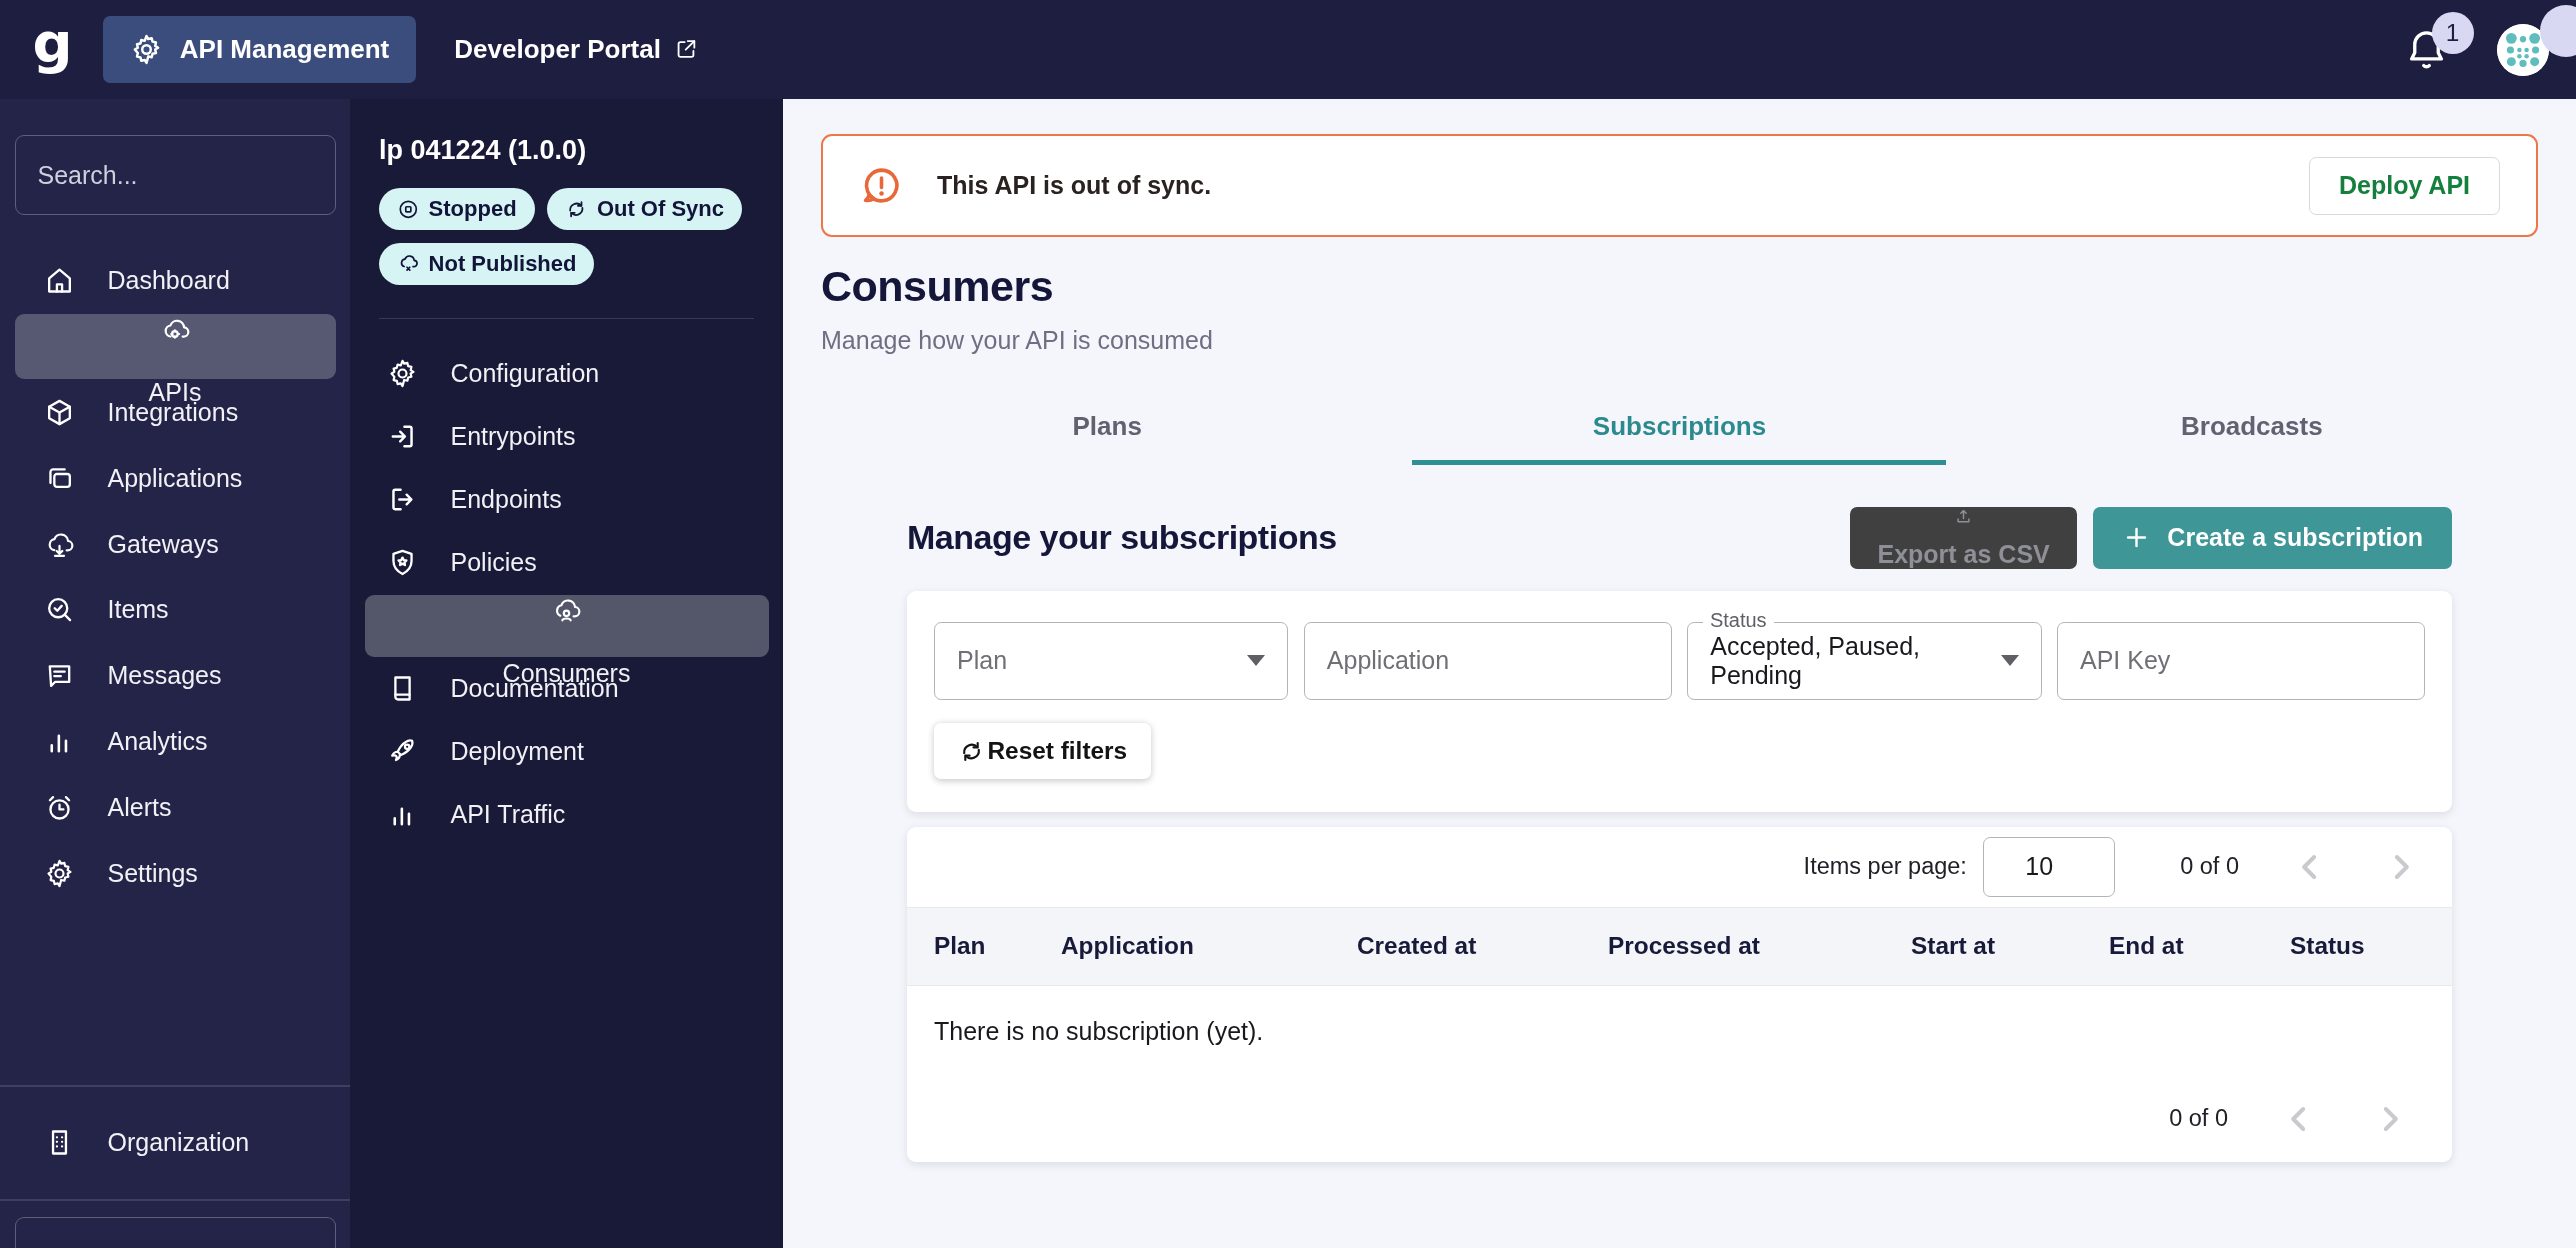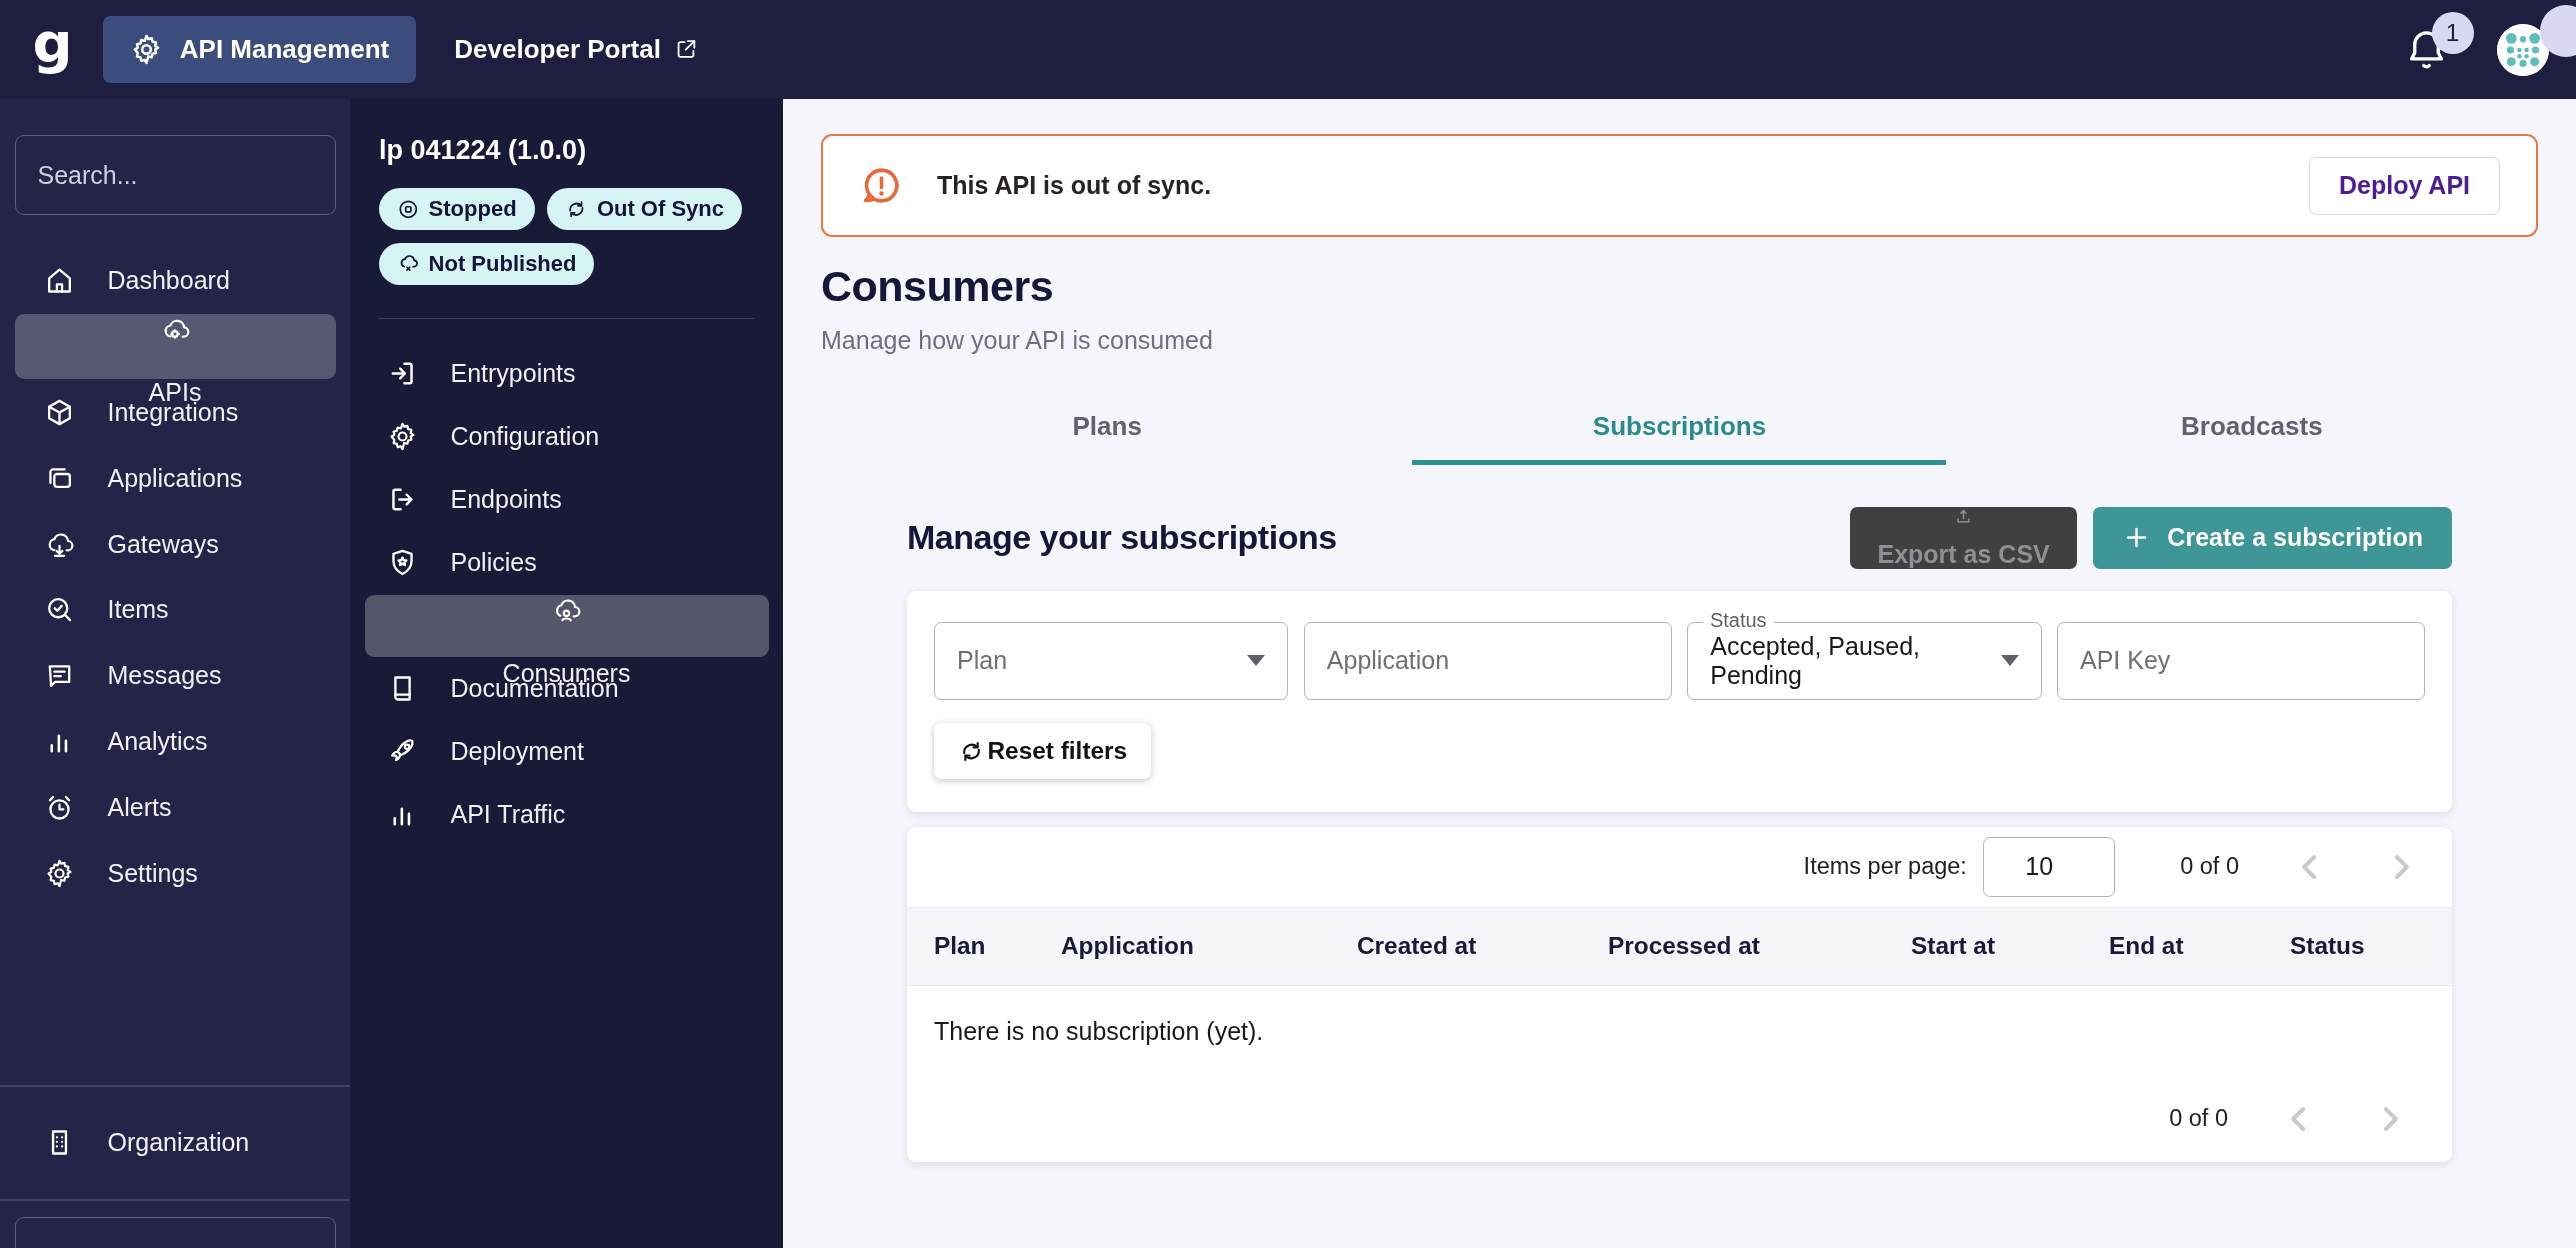--- a/index.html
+++ b/index.html
@@ -99,21 +99,21 @@
     position:absolute; left:783px; right:0; top:99px; bottom:0;
     background:#f5f6fb; padding:0 38px; overflow:hidden;
   }
   .alert {
     margin-top:35px; height:103px; background:#fff; border:2.7px solid #ed7746; border-radius:11px;
     display:flex; align-items:center; padding:0 36px;
   }
   .alert-msg { margin-left:33px; font-size:25px; font-weight:700; color:#2a2220; flex:1; }
   .deploy-btn {
     height:58px; padding:0 29px; background:#fff; border:1.8px solid #d8d8de; border-radius:7.2px;
-    font-size:25px; font-weight:700; color:#4c1d95; cursor:pointer; font-family:inherit;
+    font-size:25px; font-weight:700; color:#15803d; cursor:pointer; font-family:inherit;
   }
   .page-title { margin-top:25px; font-size:43px; font-weight:800; color:#15173a; letter-spacing:-0.5px; }
   .page-subtitle { margin-top:14.5px; font-size:25px; color:#6d6f83; }
 
   .tabs { margin-top:34px; height:76px; display:flex; }
   .tab {
     flex:1; display:flex; align-items:center; justify-content:center; position:relative;
     font-size:26px; font-weight:700; color:#606271; cursor:pointer;
   }
   .tab.active { color:#2b8a8d; }
@@ -371,32 +371,32 @@
         <path d="M10.6 16.2l3 3M13.6 16.2l-3 3"></path>
       </svg>
       <span>Not Published</span>
     </div>
   </div>
 
   <div class="api-divider"></div>
 
   <div class="api-nav">
     <div class="nav-item">
+      <svg class="nav-icon" viewBox="0 0 24 24" fill="none" stroke="currentColor" stroke-width="1.7" stroke-linejoin="round">
+        <path d="M12 2.2l1.3 2.2 2.5-.6.6 2.5 2.5.6-.6 2.5 2.2 1.3-2.2 1.3.6 2.5-2.5.6-.6 2.5-2.5-.6L12 21.8l-1.3-2.2-2.5.6-.6-2.5-2.5-.6.6-2.5L3.5 12l2.2-1.3-.6-2.5 2.5-.6.6-2.5 2.5.6z"></path>
+        <circle cx="12" cy="12" r="3.1"></circle>
+      </svg>
+      <span>Configuration</span>
+    </div>
+    <div class="nav-item">
       <svg class="nav-icon" viewBox="0 0 24 24" fill="none" stroke="currentColor" stroke-width="1.9" stroke-linecap="round" stroke-linejoin="round">
         <path d="M13.5 4.5h4.2a1.3 1.3 0 0 1 1.3 1.3v12.4a1.3 1.3 0 0 1-1.3 1.3h-4.2"></path>
         <path d="M4.5 12h9M10.2 8.3l3.7 3.7-3.7 3.7"></path>
       </svg>
       <span>Entrypoints</span>
-    </div>
-    <div class="nav-item">
-      <svg class="nav-icon" viewBox="0 0 24 24" fill="none" stroke="currentColor" stroke-width="1.7" stroke-linejoin="round">
-        <path d="M12 2.2l1.3 2.2 2.5-.6.6 2.5 2.5.6-.6 2.5 2.2 1.3-2.2 1.3.6 2.5-2.5.6-.6 2.5-2.5-.6L12 21.8l-1.3-2.2-2.5.6-.6-2.5-2.5-.6.6-2.5L3.5 12l2.2-1.3-.6-2.5 2.5-.6.6-2.5 2.5.6z"></path>
-        <circle cx="12" cy="12" r="3.1"></circle>
-      </svg>
-      <span>Configuration</span>
     </div>
     <div class="nav-item">
       <svg class="nav-icon" viewBox="0 0 24 24" fill="none" stroke="currentColor" stroke-width="1.9" stroke-linecap="round" stroke-linejoin="round">
         <path d="M10.5 4.5H6.3A1.3 1.3 0 0 0 5 5.8v12.4a1.3 1.3 0 0 0 1.3 1.3h4.2"></path>
         <path d="M9.5 12h9M15.2 8.3l3.7 3.7-3.7 3.7"></path>
       </svg>
       <span>Endpoints</span>
     </div>
     <div class="nav-item">
       <svg class="nav-icon" viewBox="0 0 24 24" fill="none" stroke="currentColor" stroke-width="1.8" stroke-linejoin="round">

